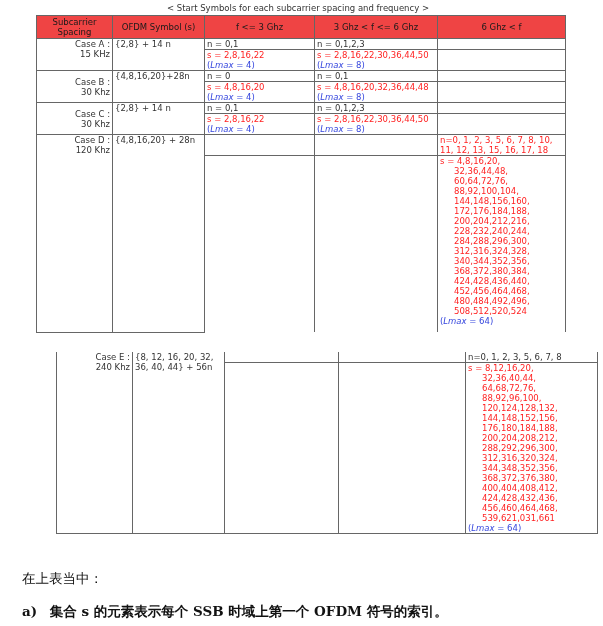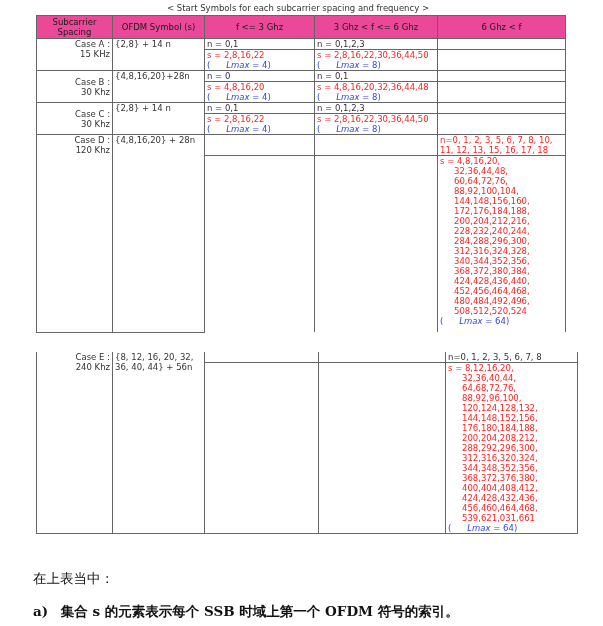--- a/index.html
+++ b/index.html
@@ -1,35 +1,35 @@
 <!DOCTYPE html>
 <html><head>
 <meta charset="utf-8">
 <style>
   html, body { margin:0; padding:0; background:#ffffff; }
   body { width:603px; height:626px; position:relative; overflow:hidden; font-family:"DejaVu Sans", sans-serif; }
   .caption { position:absolute; top:3px; left:30px; width:536px; text-align:center; font-size:8.5px; color:#333; }
   table.sym { position:absolute; left:36px; border-collapse:collapse; table-layout:fixed; font-size:8.5px; line-height:10px; }
   table.sym td, table.sym th { border:1.5px solid #666; padding:0 2px; vertical-align:top; }
-  table.sym th { background:#ec4899; color:#1a1a1a; font-weight:normal; text-align:center; vertical-align:middle; height:22px; padding:0; }
+  table.sym th { background:#ef4444; color:#1a1a1a; font-weight:normal; text-align:center; vertical-align:middle; height:22px; padding:0; }
   .c1 { width:71px; text-align:right; color:#333; }
   .c2 { width:87px; color:#333; }
   .c3 { width:109px; }
   .c4 { width:122px; }
   .c5 { width:127px; }
   .n { color:#333; }
   .s { color:#ff2222; }
   .lm { color:#3344dd; }
-  .lm i { font-style:italic;padding-left:16px; }
+  .lm i { font-style:italic; }
   .ind { padding-left:14px; display:block; }
   #t1 { top:15px; }
-  #t2 { top:352px; }
+  #t2 { top:352px;margin-left:20px; }
   #t1 tr.last td { border-bottom:none; }
   #t2 tr.first td { border-top:none; }
-  .cn { position:absolute; left:33px; font-family:"DejaVu Serif", serif; font-size:13.5px; color:#111; }
+  .cn { position:absolute; left:22px; font-family:"DejaVu Serif", serif; font-size:13.5px; color:#111; }
 </style>
 </head>
 <body>
 
 <div class="caption">&lt; Start Symbols for each subcarrier spacing and frequency &gt;</div>
 
 <table class="sym" id="t1">
   <tbody>
       <tr>
     <th class="c1">Subcarrier Spacing</th>

